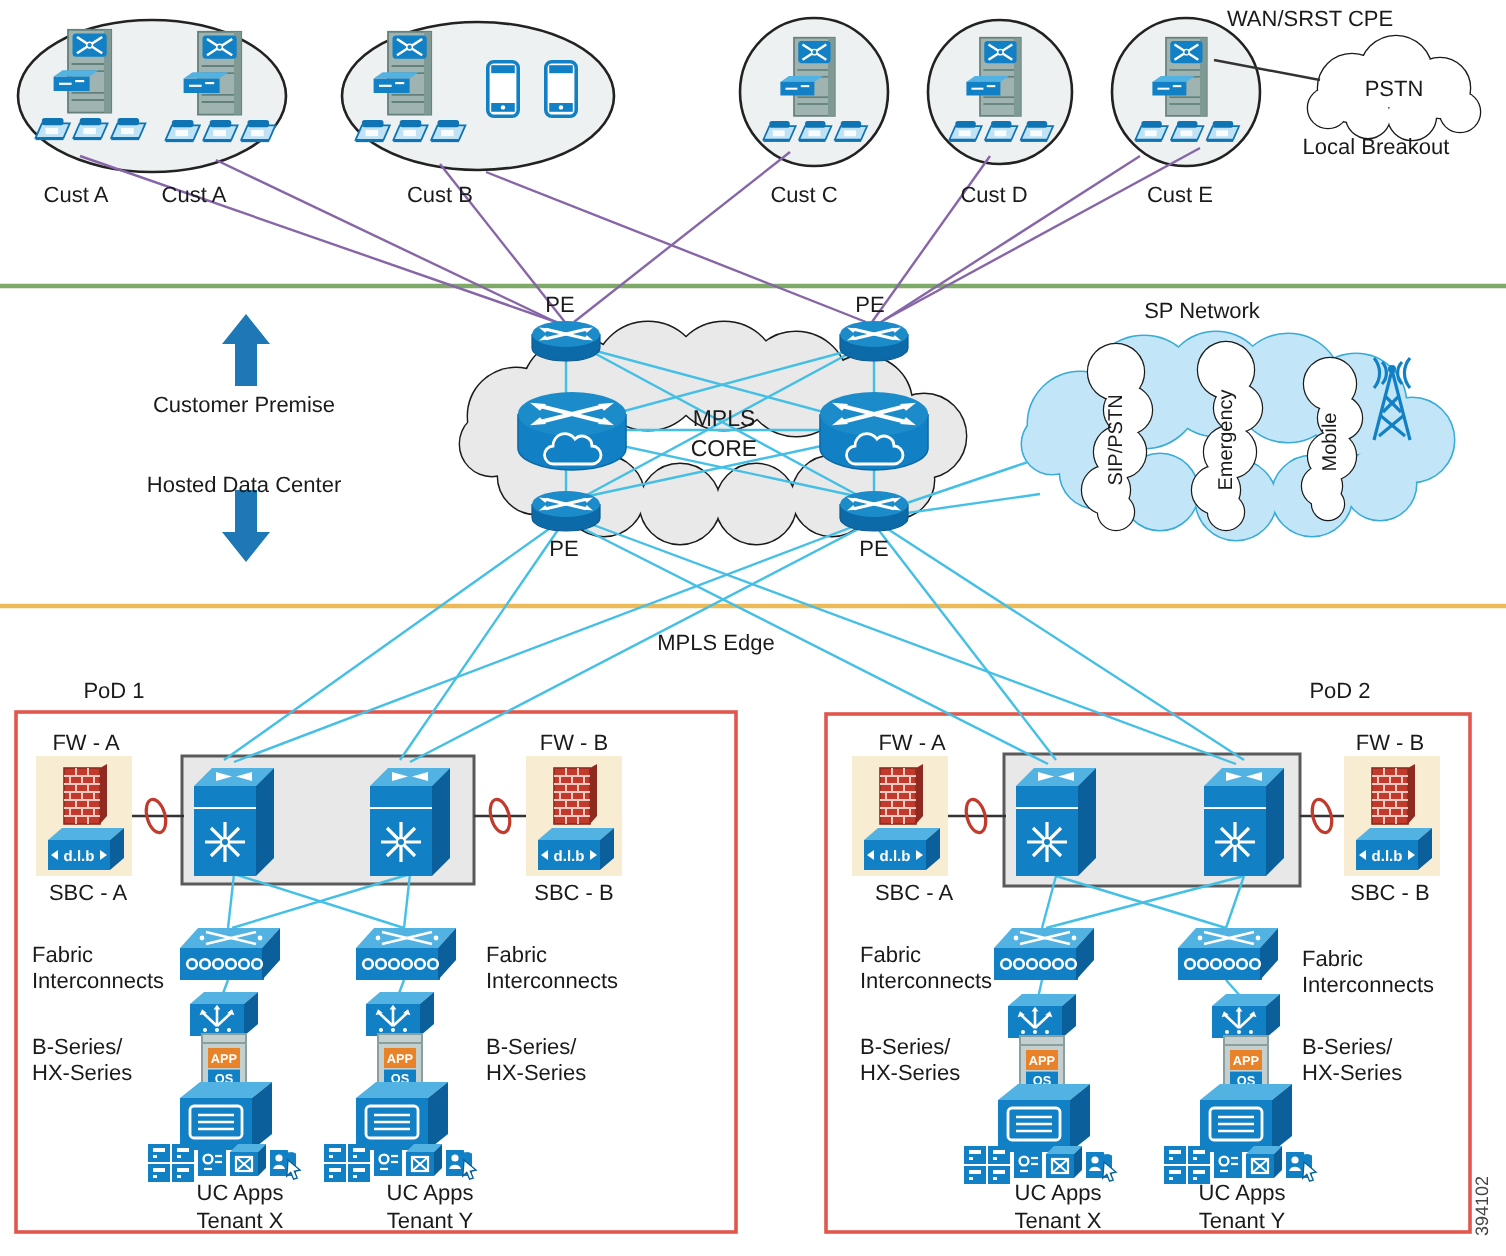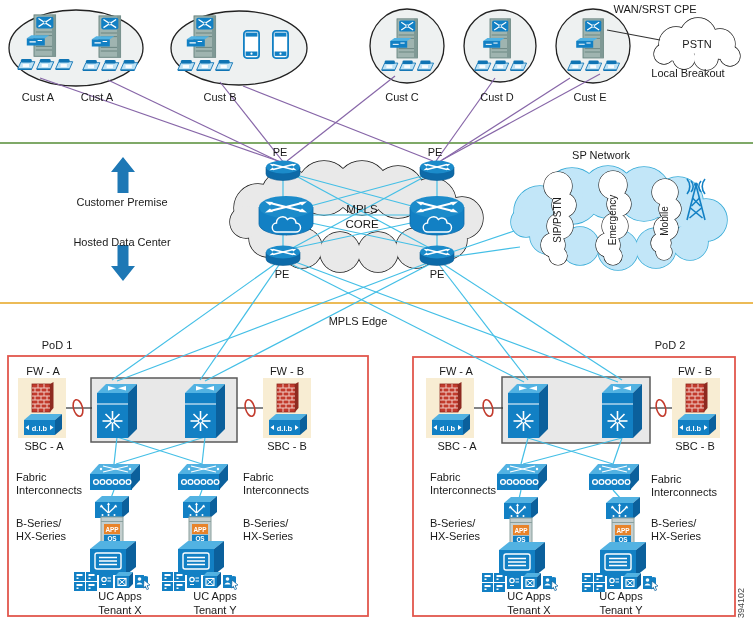--- a/index.html
+++ b/index.html
@@ -1,16 +1,16 @@
 <!DOCTYPE html>
 <html><head>
 <meta charset="utf-8">
 <style>
   html,body{margin:0;padding:0;background:#ffffff;}
-  .stage{position:relative;width:753px;height:628px;background:#ffffff;overflow:hidden;border-radius:19px;}
+  .stage{position:relative;width:753px;height:628px;background:#ffffff;overflow:hidden;}
   text{font-family:"Liberation Sans", sans-serif;fill:#1a1a1a;}
   .lbl{font-size:11px;}
   .lbl-big{font-size:11.5px;}
   .lbl-sm{font-size:10px;}
   .fig{font-size:9px;fill:#444;}
   .wht{fill:#ffffff;}
 </style>
 </head>
 <body>
 

